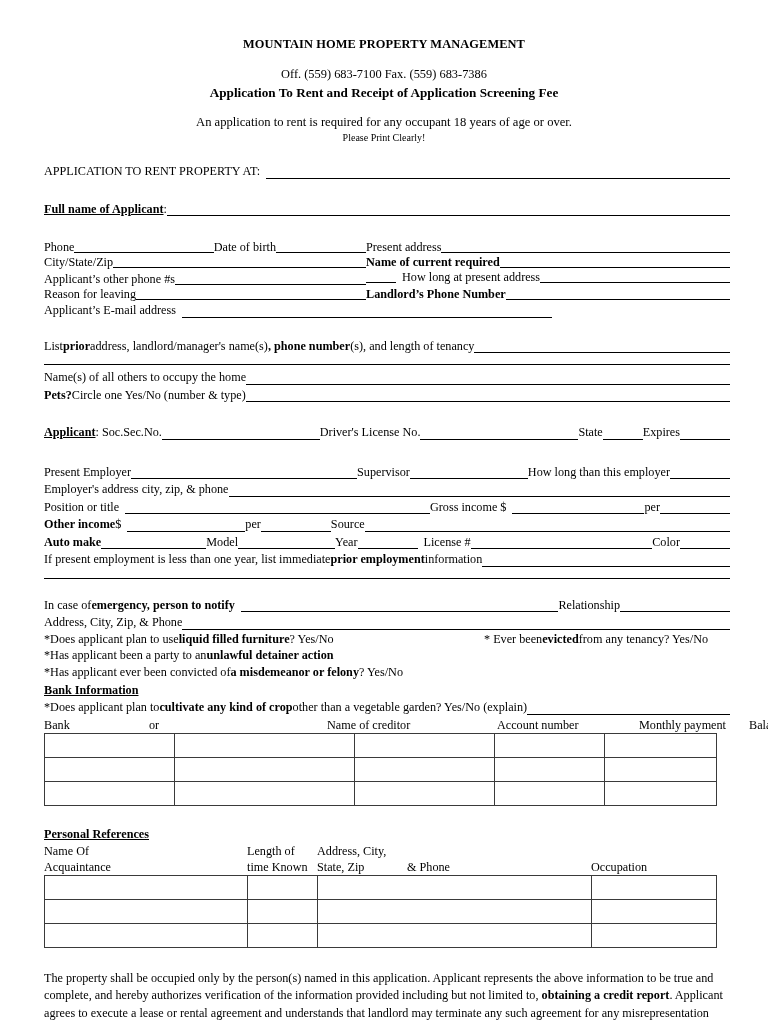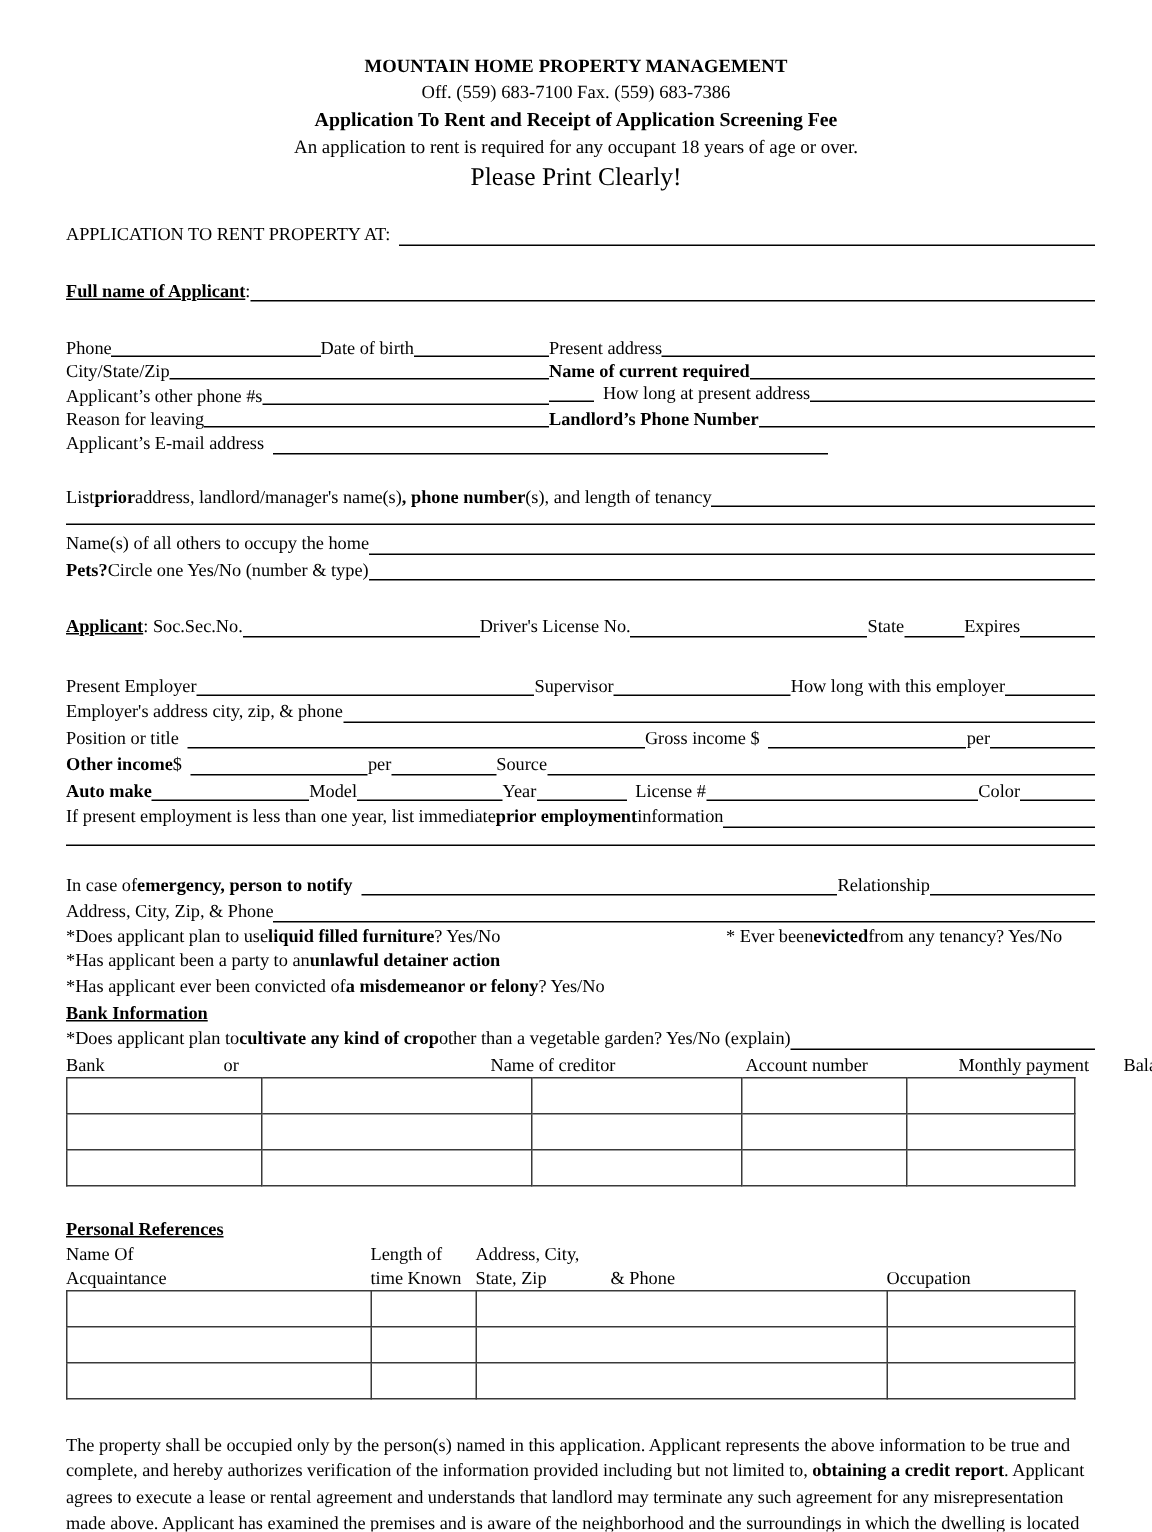--- a/index.html
+++ b/index.html
@@ -24,24 +24,24 @@
   }
 
   
   .hdr { text-align: center; }
   .hdr .l1 {
     font-weight: bold;
     font-size: 12.4px;
     letter-spacing: .1px;
     margin-top: 37px;
   }
-  .hdr .l2 { font-size: 12.4px; margin-top: 2px; }
+  .hdr .l2 { font-size: 12.4px; margin-top: 15px; }
   .hdr .l3 { font-weight: bold; font-size: 13.2px; margin-top: 3px; }
-  .hdr .l4 { font-size: 12.6px; margin-top: 3px; }
-  .hdr .l5 { font-size: 17px; margin-top: 2px; }
+  .hdr .l4 { font-size: 12.6px; margin-top: 14px; }
+  .hdr .l5 { font-size: 10px; margin-top: 2px; }
 
   
   .body {
     margin: 0 40px 0 44px;
     width: 686px;
   }
   .row {
     display: flex;
     align-items: baseline;
     white-space: nowrap;
@@ -239,21 +239,21 @@
       <span class="fill w50"></span>
     </div>
 
     <div class="spacer22"></div>
 
     <div class="row">
       <span class="lbl">Present Employer</span>
       <span class="fill"></span>
       <span class="lbl">Supervisor</span>
       <span class="fill" style="flex:none;width:118px"></span>
-      <span class="lbl">How long with this employer</span>
+      <span class="lbl">How long than this employer</span>
       <span class="fill w60"></span>
     </div>
 
     <div class="row">
       <span class="lbl">Employer's address city, zip, &amp; phone</span>
       <span class="fill"></span>
     </div>
 
     <div class="row">
       <span class="lbl">Position or title</span>

